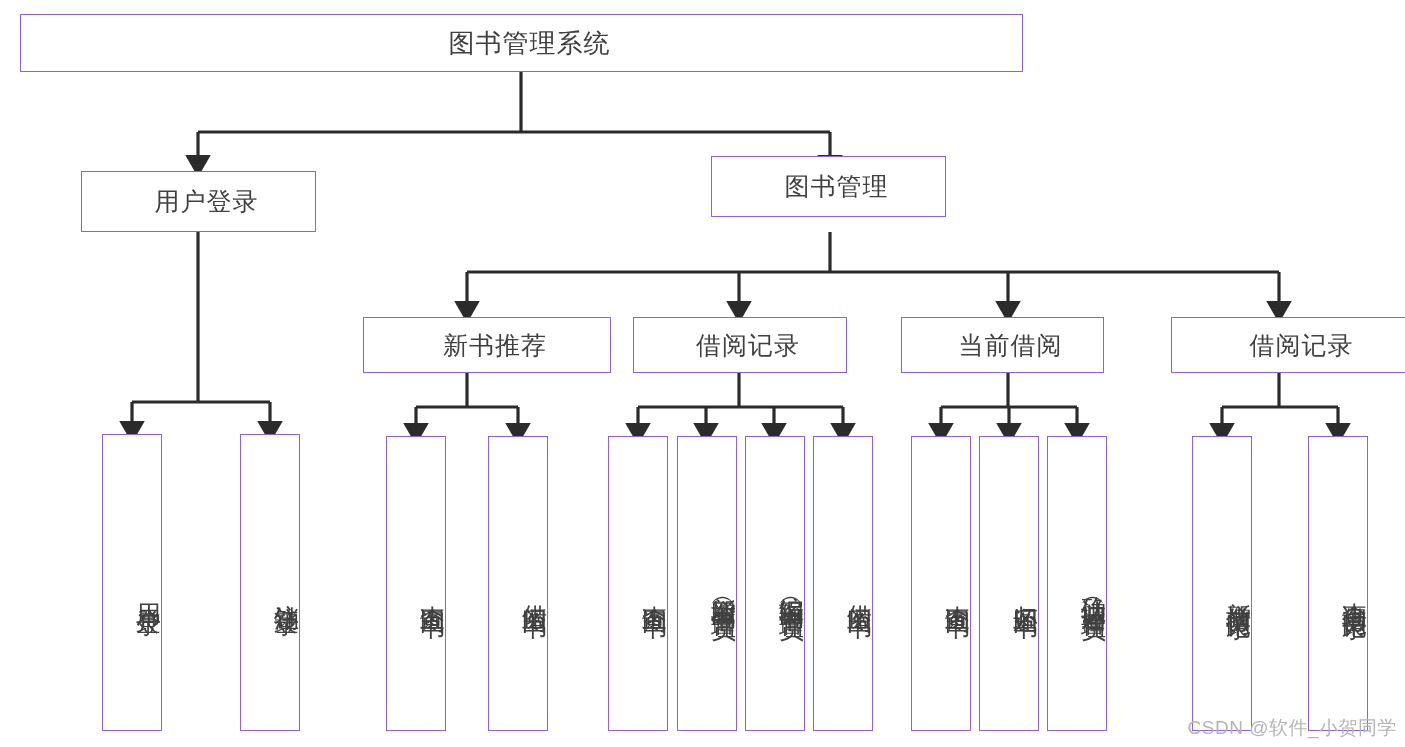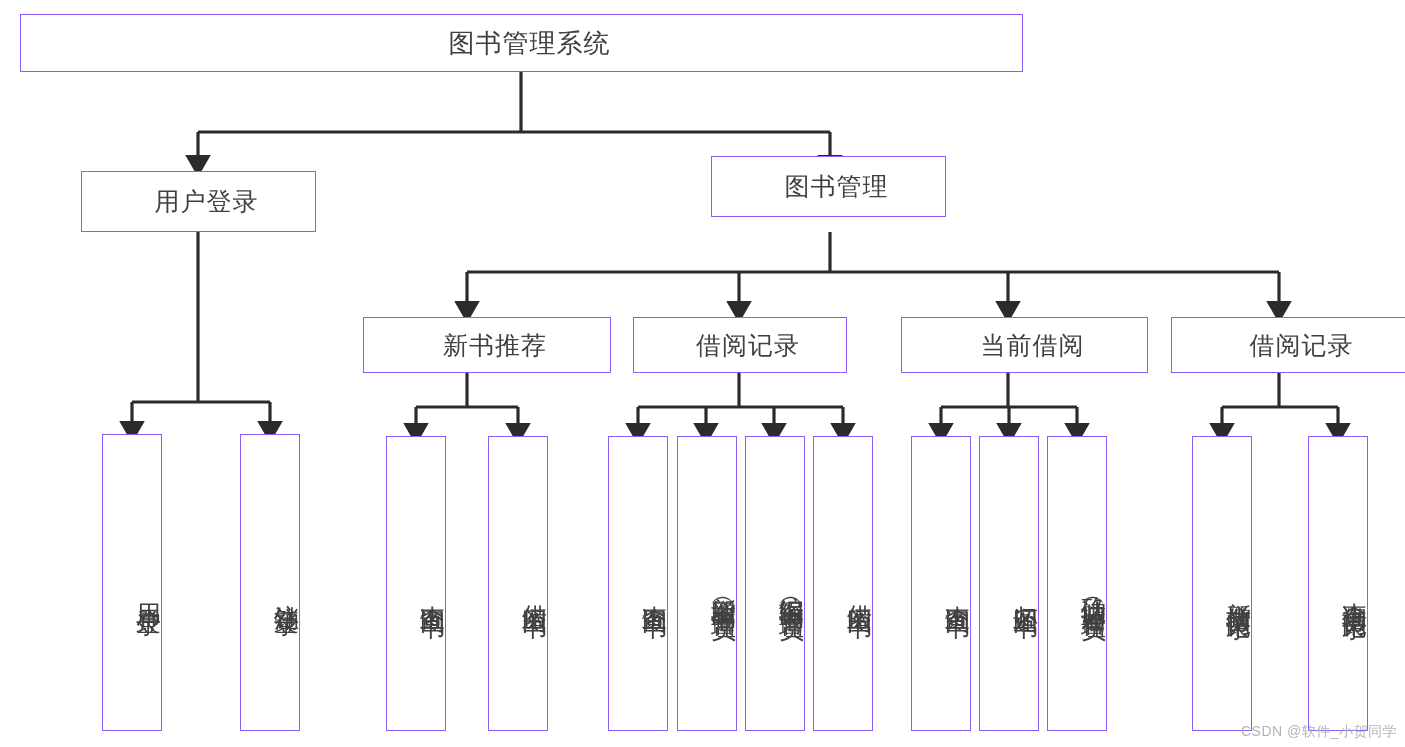--- a/index.html
+++ b/index.html
@@ -49,21 +49,21 @@
     justify-content: center;
     line-height: 1;
   }
   .node.root {
     font-size: 26px;
   }
   .watermark {
     position: absolute;
     right: 8px;
     bottom: 6px;
-    font-size: 14px;
+    font-size: 19px;
     color: #b4b4b4;
     white-space: nowrap;
     letter-spacing: 0.5px;
   }
 </style>
 </head>
 <body>
 
 <div id="canvas">
 
@@ -127,21 +127,21 @@
   <div class="node horiz" style="left:711px; top:156px; width:235px; height:61px;">
     <span>图书管理</span>
   </div>
 
   <div class="node horiz" style="left:363px; top:317px; width:248px; height:56px;">
     <span>新书推荐</span>
   </div>
   <div class="node horiz" style="left:633px; top:317px; width:214px; height:56px;">
     <span>借阅记录</span>
   </div>
-  <div class="node horiz" style="left:901px; top:317px; width:247px; height:56px;">
+  <div class="node horiz" style="left:901px; top:317px; width:203px; height:56px;">
     <span>当前借阅</span>
   </div>
   <div class="node horiz" style="left:1171px; top:317px; width:245px; height:56px;">
     <span>借阅记录</span>
   </div>
 
   <div class="node vert" style="left:102px; top:434px; width:60px; height:297px;">
     <span>用户登录</span>
   </div>
   <div class="node vert" style="left:240px; top:434px; width:60px; height:297px;">

